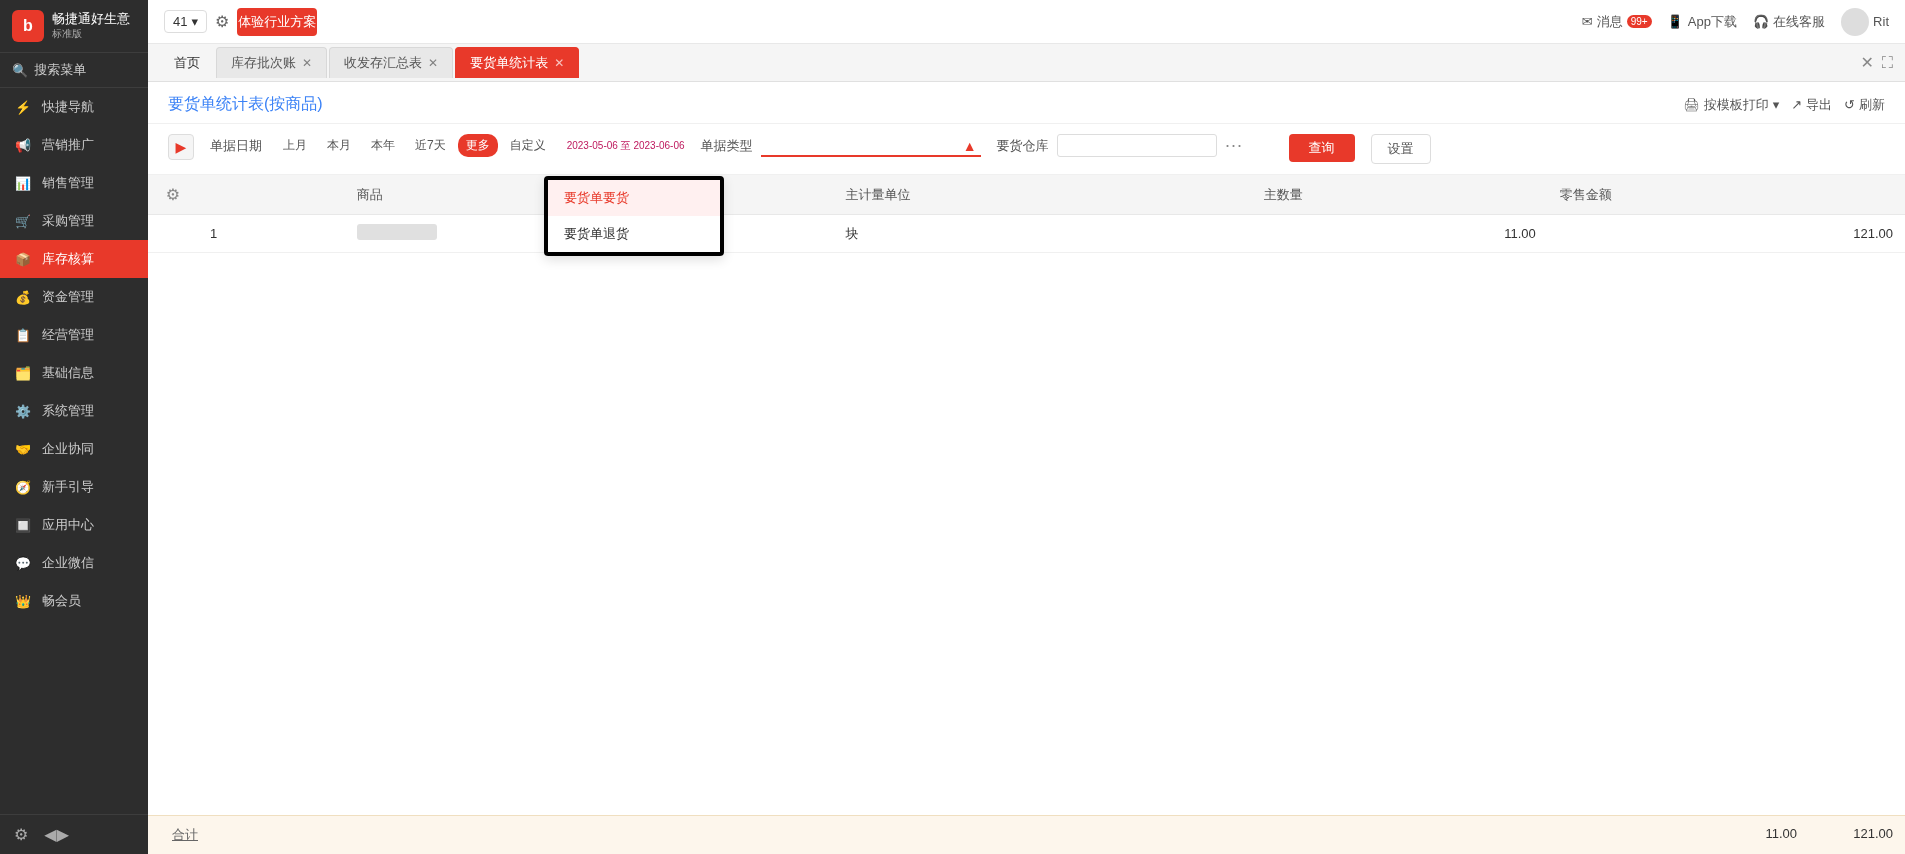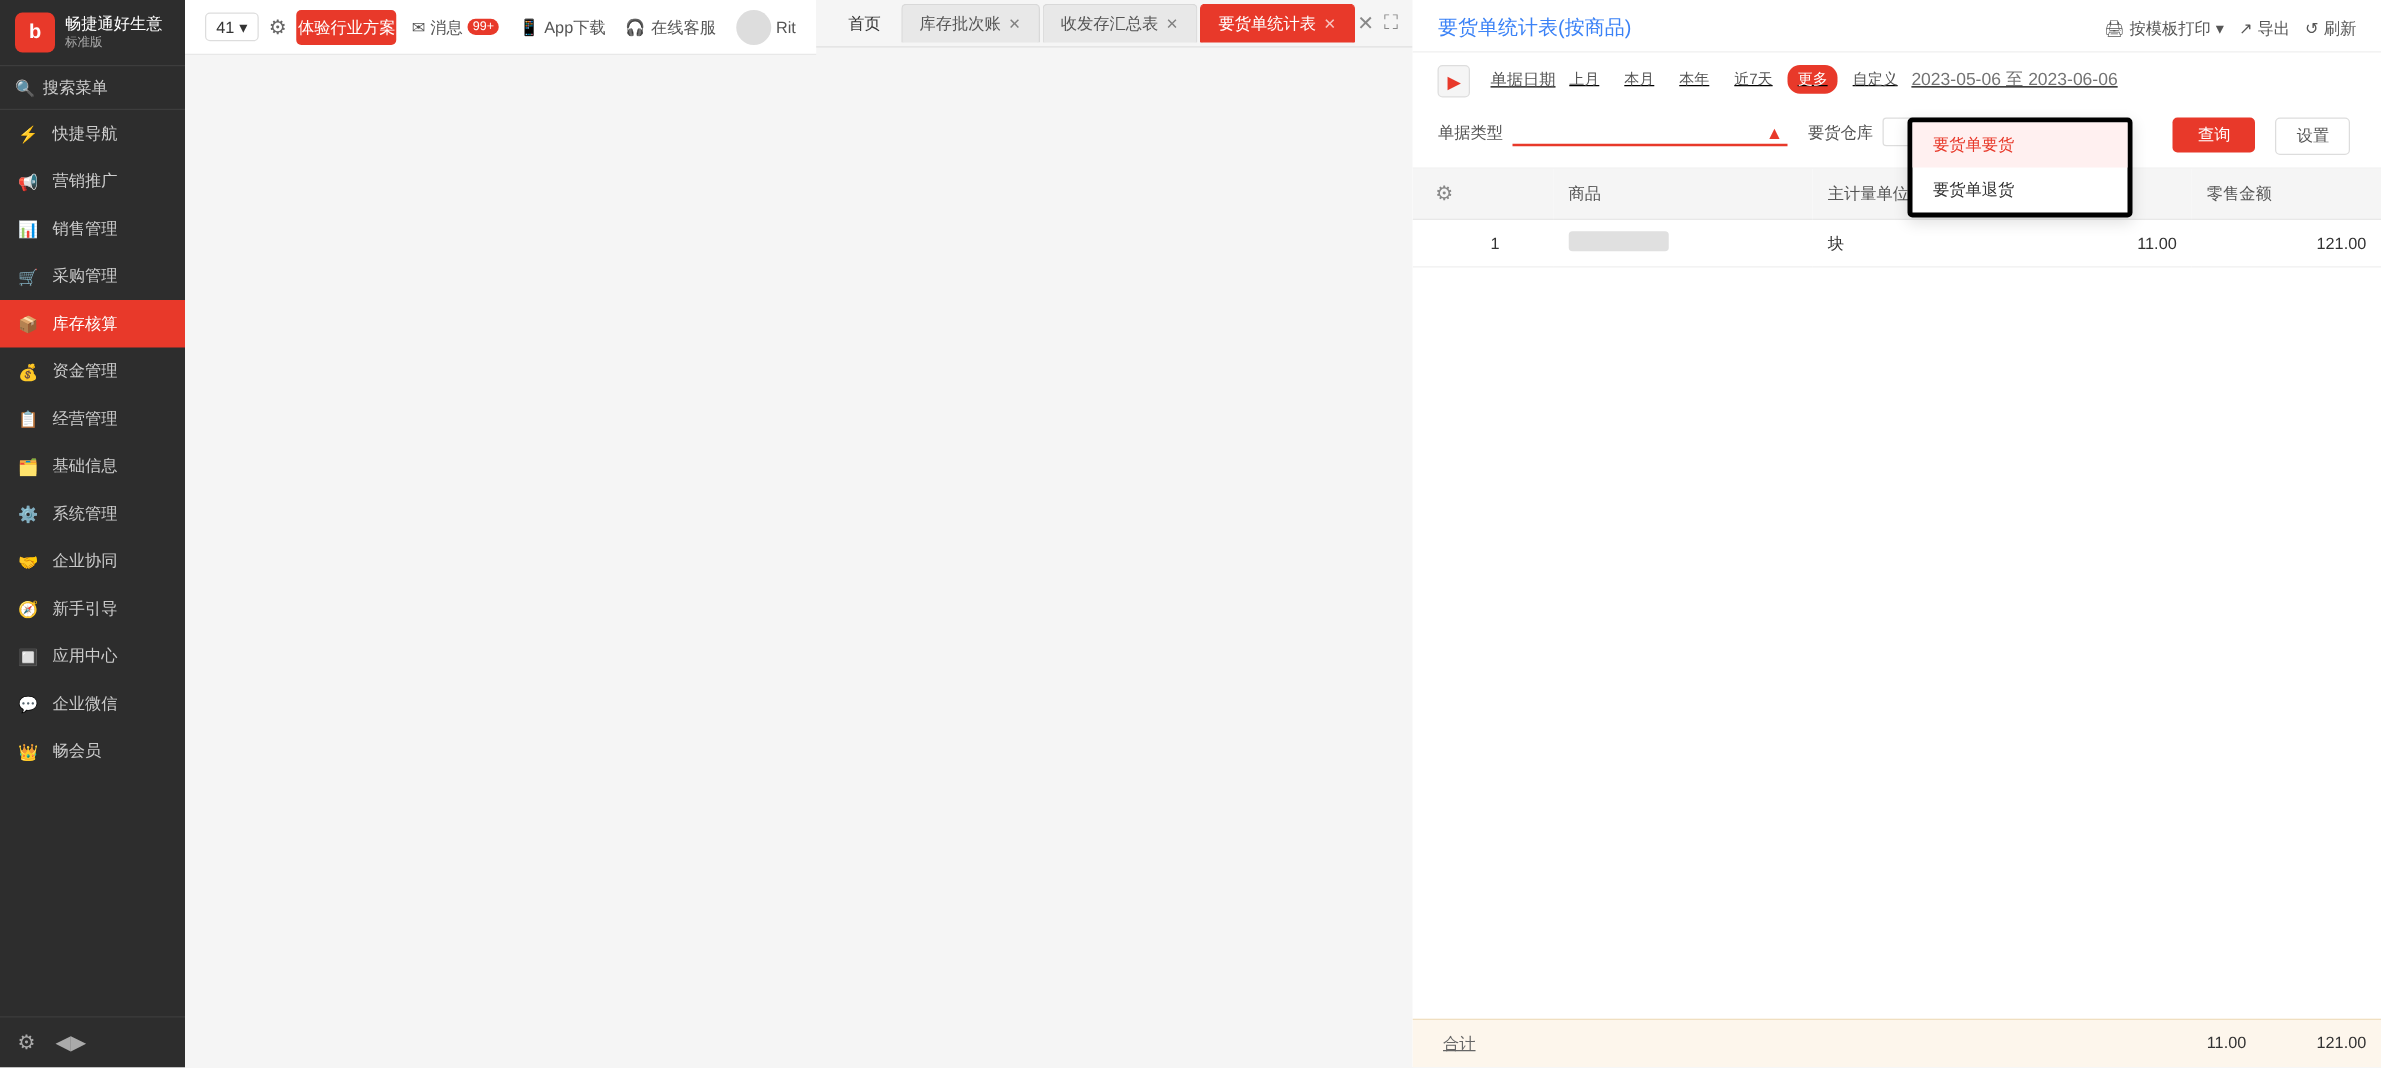--- a/index.html
+++ b/index.html
@@ -69,21 +69,21 @@
       align-items: center;
       gap: 16px;
       border-top: 1px solid #3d3d3d;
     }
     .sidebar-bottom-icon { color: #aaa; cursor: pointer; font-size: 16px; }
 
     
     .main {
       flex: 1;
       display: flex;
-      flex-direction: row;
+      flex-direction: column;
       overflow: hidden;
     }
 
     
     .topbar {
       height: 44px;
       background: #fff;
       display: flex;
       align-items: center;
       padding: 0 16px;
@@ -204,42 +204,41 @@
       align-items: center;
       justify-content: center;
       cursor: pointer;
       color: #e8392a;
       font-size: 14px;
       flex-shrink: 0;
     }
     .filter-group {
       display: flex;
       align-items: center;
-      gap: 3px;
+      gap: 13px;
       flex-wrap: wrap;
-      text-decoration: underline;
     }
     .filter-label { font-size: 13px; color: #555; white-space: nowrap; }
     .date-btns { display: flex; gap: 4px; }
     .date-btn {
       padding: 3px 8px;
       font-size: 12px;
       color: #555;
       cursor: pointer;
       border: none;
       background: none;
       border-radius: 3px;
     }
     .date-btn.active-more {
       background: #e8392a;
       color: white;
       border-radius: 10px;
       padding: 2px 8px;
     }
-    .date-range { font-size: 14px; color: #737373; }
+    .date-range { font-size: 10px; color: #be185d; }
 
     .filter-type-group {
       display: flex;
       align-items: center;
       gap: 8px;
     }
     .filter-input-wrapper {
       position: relative;
       display: inline-block;
     }

